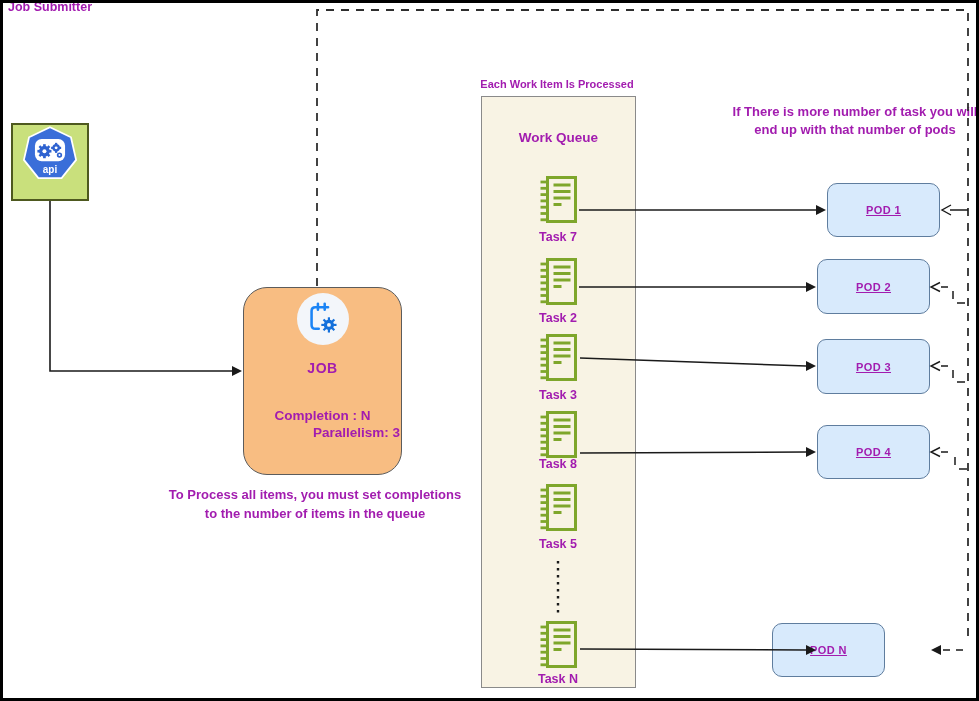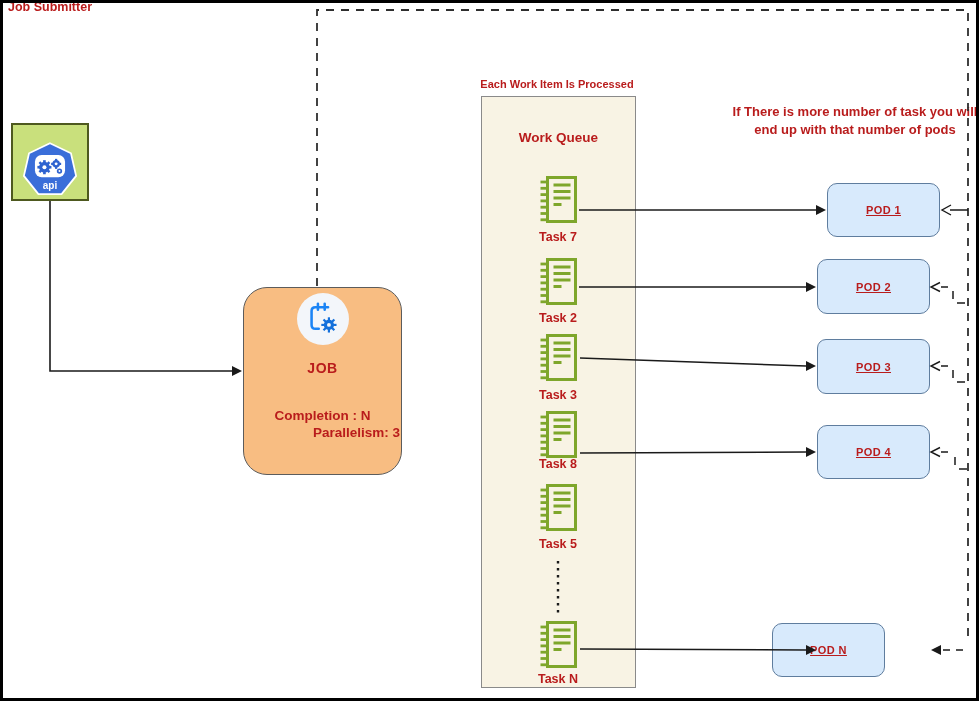--- a/index.html
+++ b/index.html
@@ -1,30 +1,30 @@
 <!DOCTYPE html>
 <html><head>
 <meta charset="utf-8">
 <style>
   html,body { margin:0; padding:0; background:#fff; }
   .canvas {
     position:relative; width:979px; height:701px; background:#ffffff;
-    font-family:"Liberation Sans", sans-serif; font-weight:bold; color:#b91c1c;
+    font-family:"Liberation Sans", sans-serif; font-weight:bold; color:#a21caf;
     overflow:hidden;
   }
   .frame { position:absolute; inset:0; border:3px solid #000; z-index:10; pointer-events:none; }
   .overlay { position:absolute; left:0; top:0; z-index:5; pointer-events:none; }
 
   .lbl { position:absolute; text-align:center; z-index:2; }
 
   .submitter-label { left:0; top:91; width:100px; font-size:12.5px; }
   .submitter-box {
     position:absolute; left:11px; top:123px; width:78px; height:78px;
     background:#c9e07c; border:2px solid #4e591f; box-sizing:border-box;
-    display:flex; align-items:flex-end; justify-content:center; z-index:1;
+    display:flex; align-items:flex-start; justify-content:center; z-index:1;
   }
 
   .job-box {
     position:absolute; left:243px; top:287px; width:159px; height:188px;
     background:#f8bd82; border:1.6px solid #5c5c5c; border-radius:24px;
     box-sizing:border-box; z-index:1;
   }
   .job-icon-circle {
     position:absolute; left:53px; top:5px; width:52px; height:52px;
     background:#f3f6fa; border-radius:50%;
@@ -156,20 +156,24 @@
           <circle cx="33" cy="33" r="6" fill="#1470db"></circle>
           <circle cx="33" cy="33" r="2.3" fill="#f3f6fa"></circle>
         </g>
       </svg>
     </div>
     <div class="job-title">JOB</div>
     <div class="job-line1">Completion : N</div>
     <div class="job-line2">Parallelism: 3</div>
   </div>
 
+  <div class="lbl job-caption">
+    <div>To Process all items, you must set completions</div>
+    <div>to the number of items in the queue</div>
+  </div>
   <div class="lbl queue-heading">
     <div>Each Work Item Is Processed</div>
   </div>
   <div class="lbl pods-caption">
     <div>If There is more number of task you will</div>
     <div>end up with that number of pods</div>
   </div>
 
   <div class="queue-panel"></div>
   <div class="lbl queue-title">Work Queue</div>

